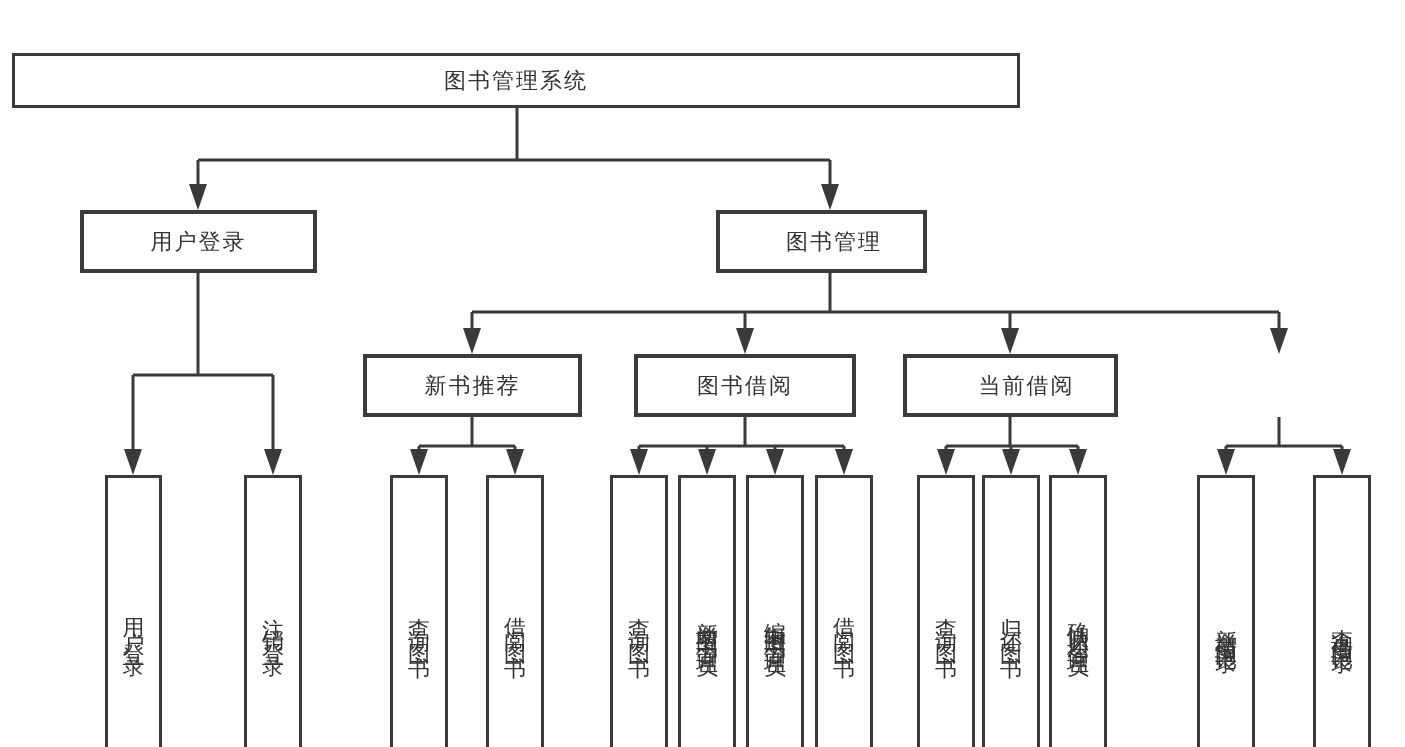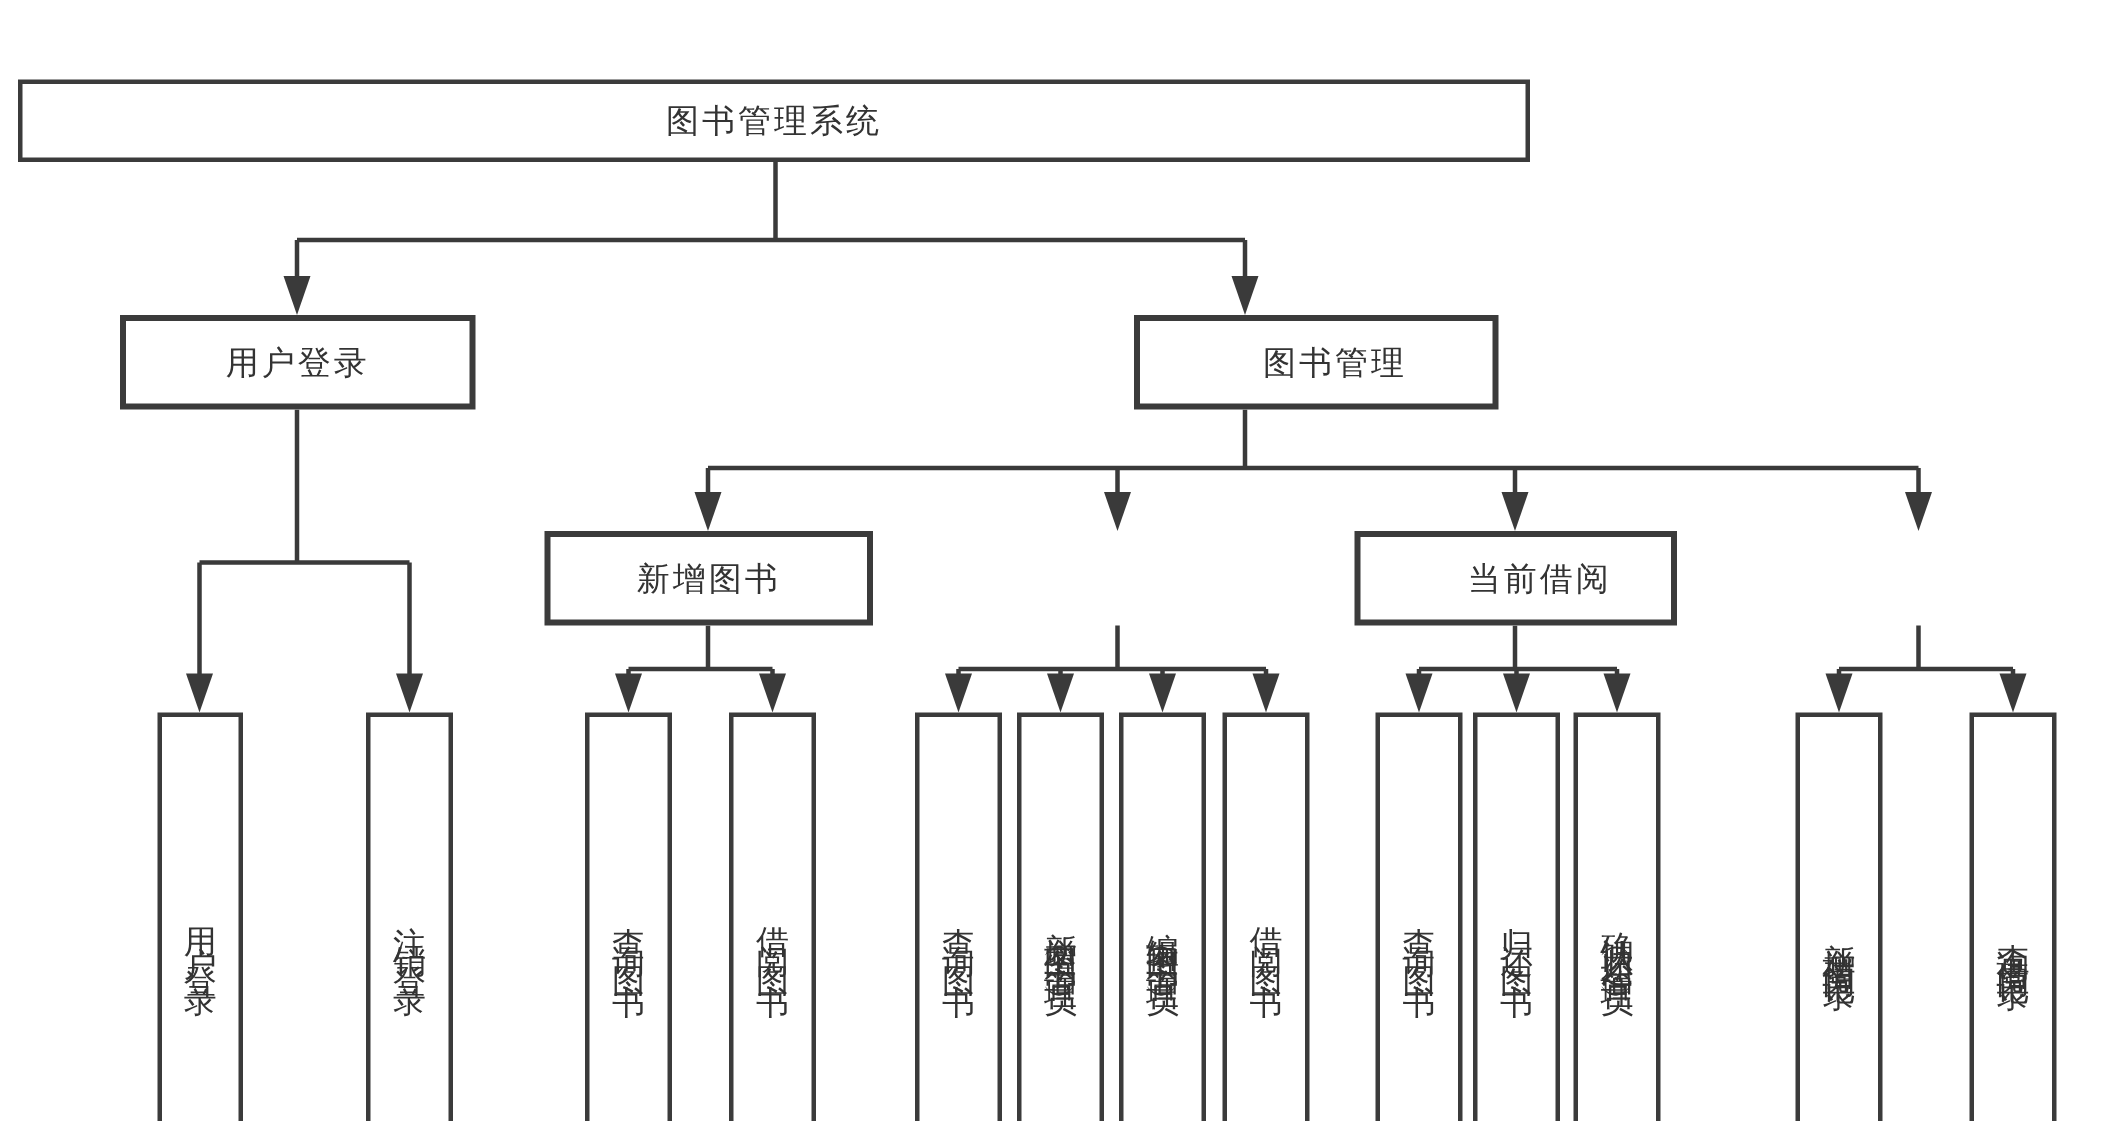--- a/index.html
+++ b/index.html
@@ -80,24 +80,25 @@
       <polygon points="1078,435 1069,409 1087,409" fill="#3a3a3a"></polygon>
       <path d="M1279,377V406M1226,406H1342M1226,406V415M1342,406V415" fill="none" stroke="#3a3a3a" stroke-width="3"></path>
       <polygon points="1226,435 1217,409 1235,409" fill="#3a3a3a"></polygon>
       <polygon points="1342,435 1333,409 1351,409" fill="#3a3a3a"></polygon>
     </svg>
 
   <div class="node hnode" style="left:12px;top:13px;width:1008px;height:55px;">图书管理系统</div>
 
   <div class="node hnode lvl" style="left:80px;top:170px;width:237px;height:63px;">用户登录</div>
 
-  <div class="node hnode lvl" style="left:756px;top:170px;width:243px;height:63px;padding-left:25px;">图书管理</div>
+  <div class="node hnode lvl" style="left:716px;top:170px;width:211px;height:63px;padding-left:25px;">图书管理</div>
 
-  <div class="node hnode lvl" style="left:363px;top:314px;width:219px;height:63px;">新增图书</div>
+  <div class="node hnode lvl" style="left:363px;top:314px;width:219px;height:63px;">新书推荐</div>
 
+  <div class="node hnode lvl" style="left:634px;top:314px;width:222px;height:63px;">图书借阅</div>
 
   <div class="node hnode lvl" style="left:903px;top:314px;width:215px;height:63px;padding-left:32px;">当前借阅</div>
 
 
   <div class="node" style="left:105px;top:435px;width:57px;height:302px;">
     <span class="leaf-text" style="letter-spacing: 13px;">用户登录</span>
   </div>
   <div class="node" style="left:244px;top:435px;width:58px;height:302px;">
     <span class="leaf-text" style="letter-spacing: 13px;">注销登录</span>
   </div>

